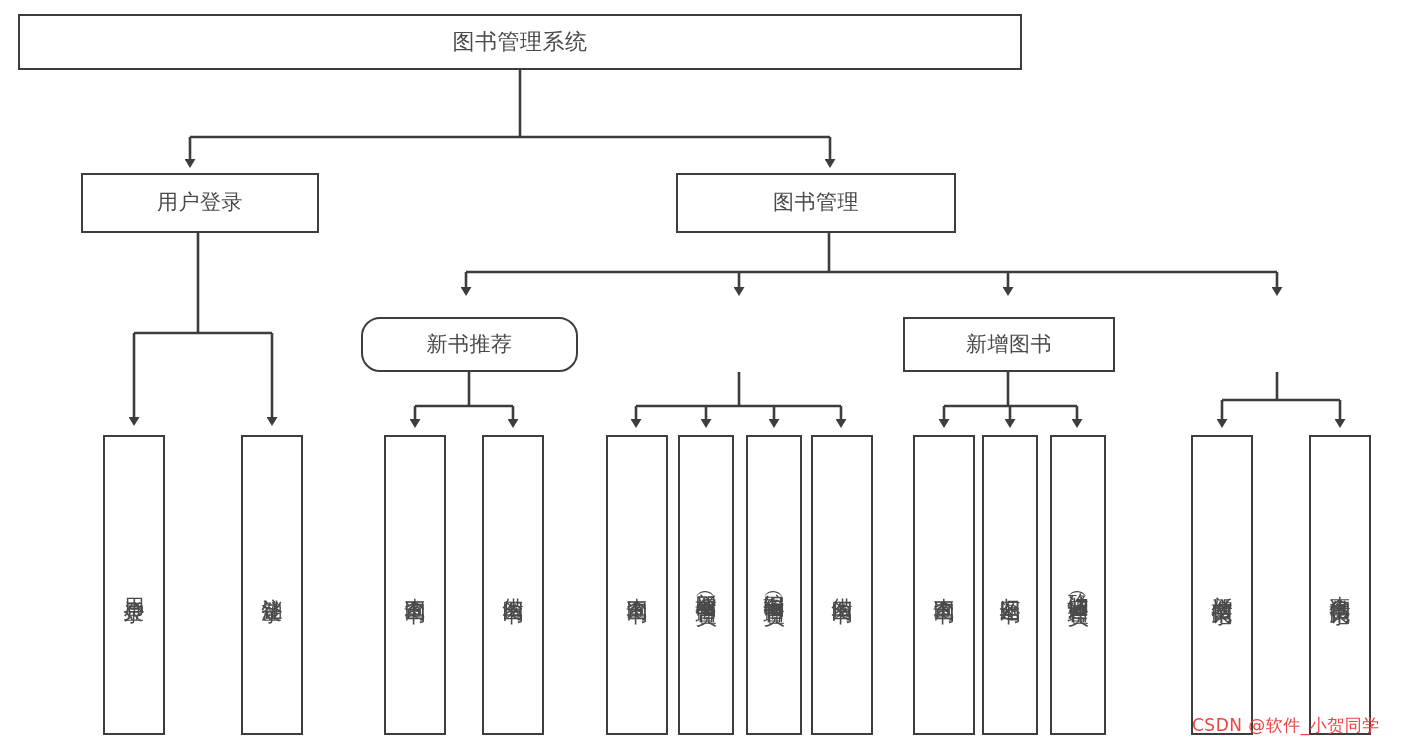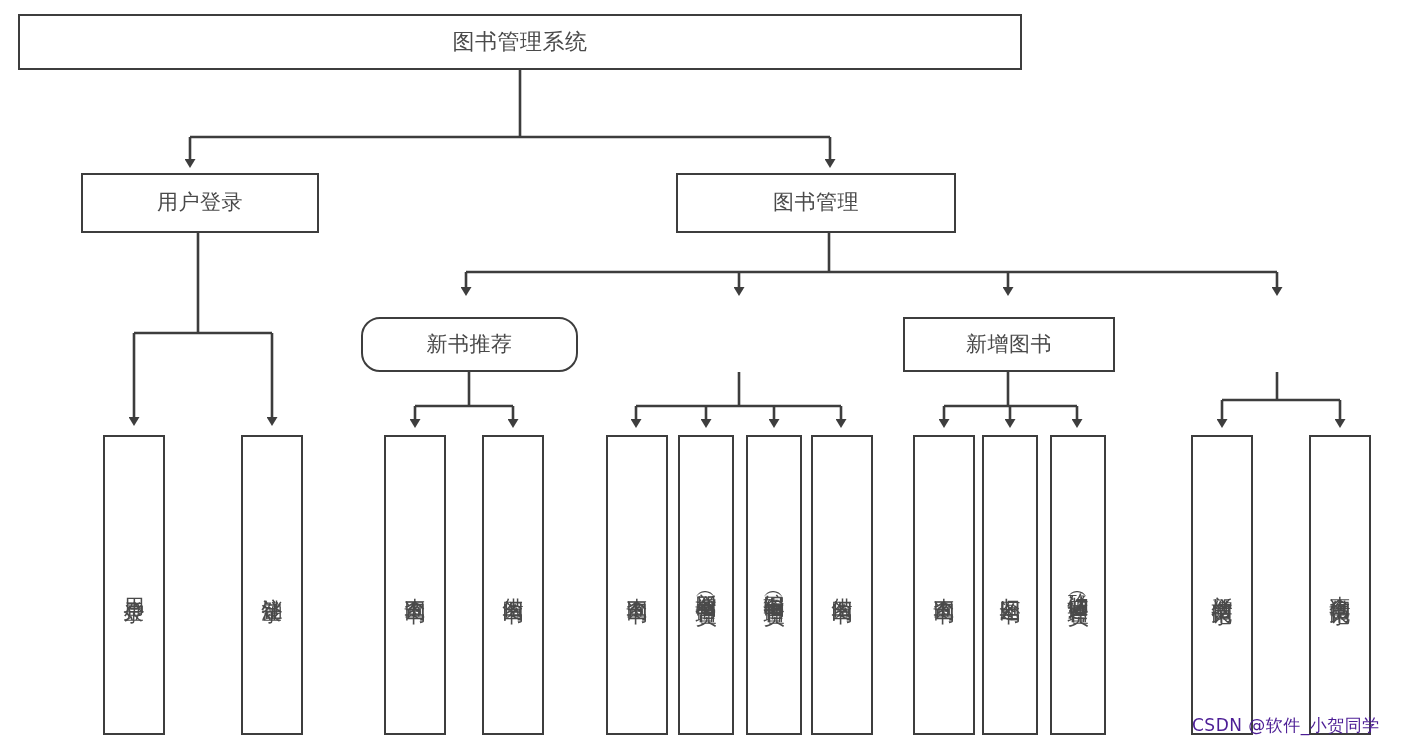--- a/index.html
+++ b/index.html
@@ -60,21 +60,21 @@
     writing-mode: vertical-rl;
     text-orientation: upright;
     font-size: 21px;
     line-height: 1.05;
     letter-spacing: 2px;
     white-space: nowrap;
   }
   .watermark {
     position: absolute;
     font-size: 17px;
-    color: #4c1d95;
+    color: #ef4444;
     letter-spacing: 0.5px;
     white-space: nowrap;
     z-index: 5;
     font-family: "DejaVu Sans", "Liberation Sans", sans-serif;
   }
 </style>
 </head>
 <body>
 
 <div id="canvas">

